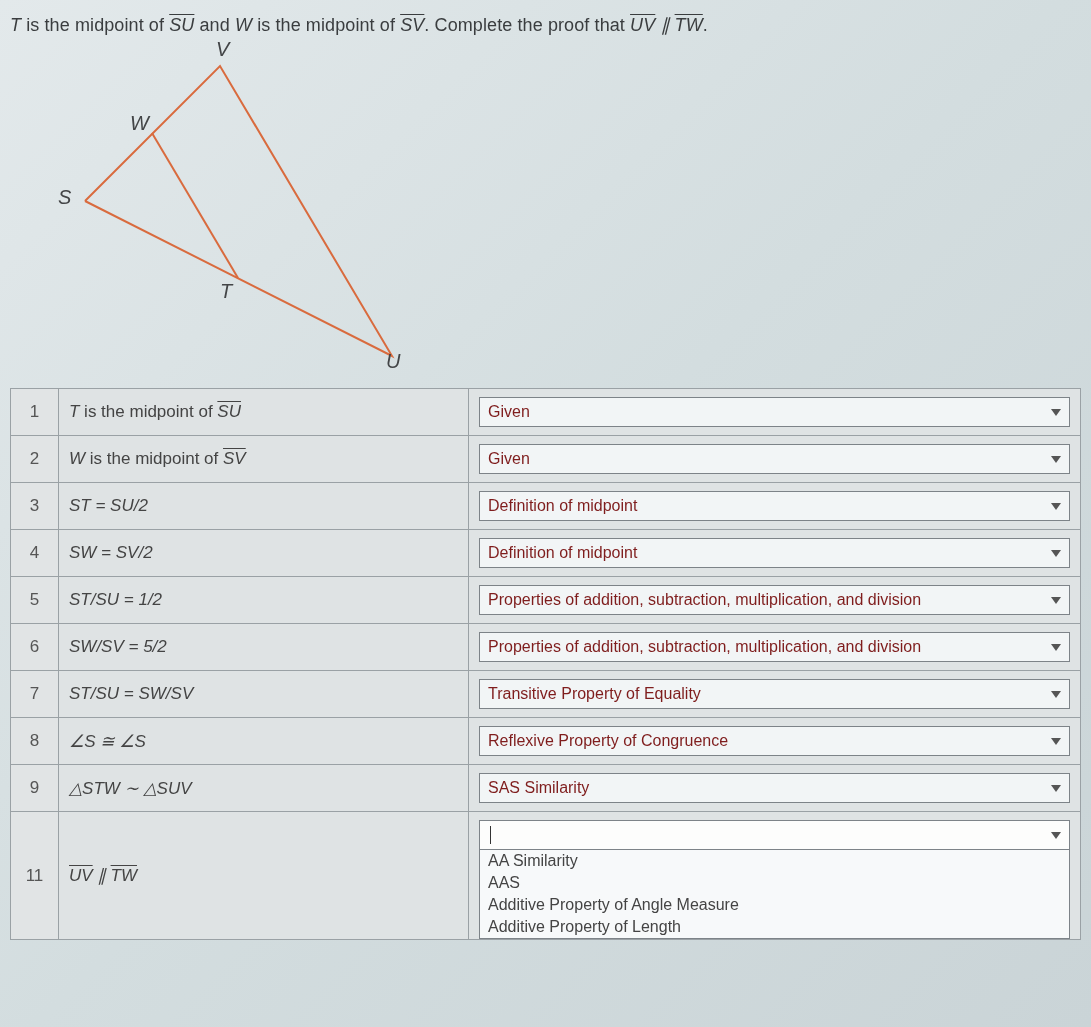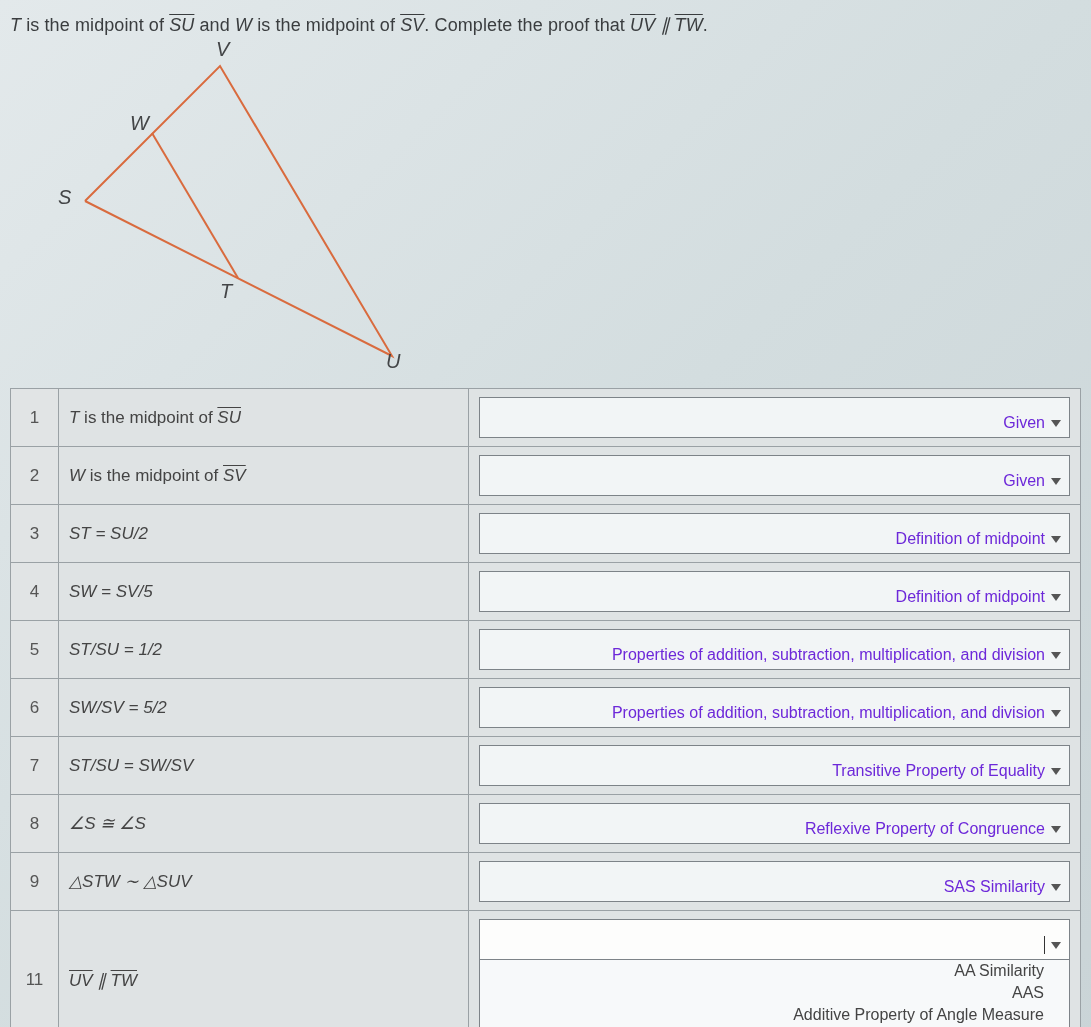--- a/index.html
+++ b/index.html
@@ -72,26 +72,26 @@
     font-style: italic;
     width: 410px;
     margin-left: 16px;
   }
   .segbar { text-decoration: overline; }
   .select-box {
     position: relative;
     width: 100%;
     display: flex;
     align-items: center;
-    justify-content: flex-end;
+    justify-content: space-between;
     border: 1px solid #7d8388;
     background: #f2f5f6;
-    padding: 16px 8px 5px 8px;
+    padding: 5px 8px 5px 8px;
     font-size: 16px;
-    color: #6d28d9;
+    color: #7f1d1d;
     font-style: normal;
     min-height: 30px;
     cursor: pointer;
   }
   .select-box.active {
     background: #fdfdfc;
   }
   .tri-down {
     width: 0; height: 0;
     border-left: 5px solid transparent;
@@ -107,22 +107,21 @@
     margin-left: 2px;
   }
   .dropdown-list {
     border: 1px solid #7d8388;
     border-top: none;
     background: #f7f9fa;
     width: 100%;
     font-size: 16px;
   }
   .dropdown-list .opt {
-    padding: 2px 25px;
-    text-align: right;
+    padding: 2px 8px;
   }
   td.reason-cell { padding: 6px 8px; }
   td.reason-cell.open { padding-bottom: 0; }
   .reason-wrap { width: 100%; }
 </style>
 </head>
 <body>
 
 <div class="problem-text">
   <span>T</span><span class="upright"> is the midpoint of </span><span class="overline">SU</span><span class="upright"> and </span><span>W</span><span class="upright"> is the midpoint of </span><span class="overline">SV</span><span class="upright">. Complete the proof that </span><span class="overline">UV</span><span> ∥ </span><span class="overline">TW</span><span class="upright">.</span>
@@ -177,21 +176,21 @@
     <td class="reason-cell">
       <div class="select-box">
         <span>Definition of midpoint</span>
         <span class="tri-down"></span>
       </div>
     </td>
   </tr>
 
   <tr>
     <td class="num">4</td>
-    <td class="stmt">SW = SV/5</td>
+    <td class="stmt">SW = SV/2</td>
     <td class="reason-cell">
       <div class="select-box">
         <span>Definition of midpoint</span>
         <span class="tri-down"></span>
       </div>
     </td>
   </tr>
 
   <tr>
     <td class="num">5</td>

